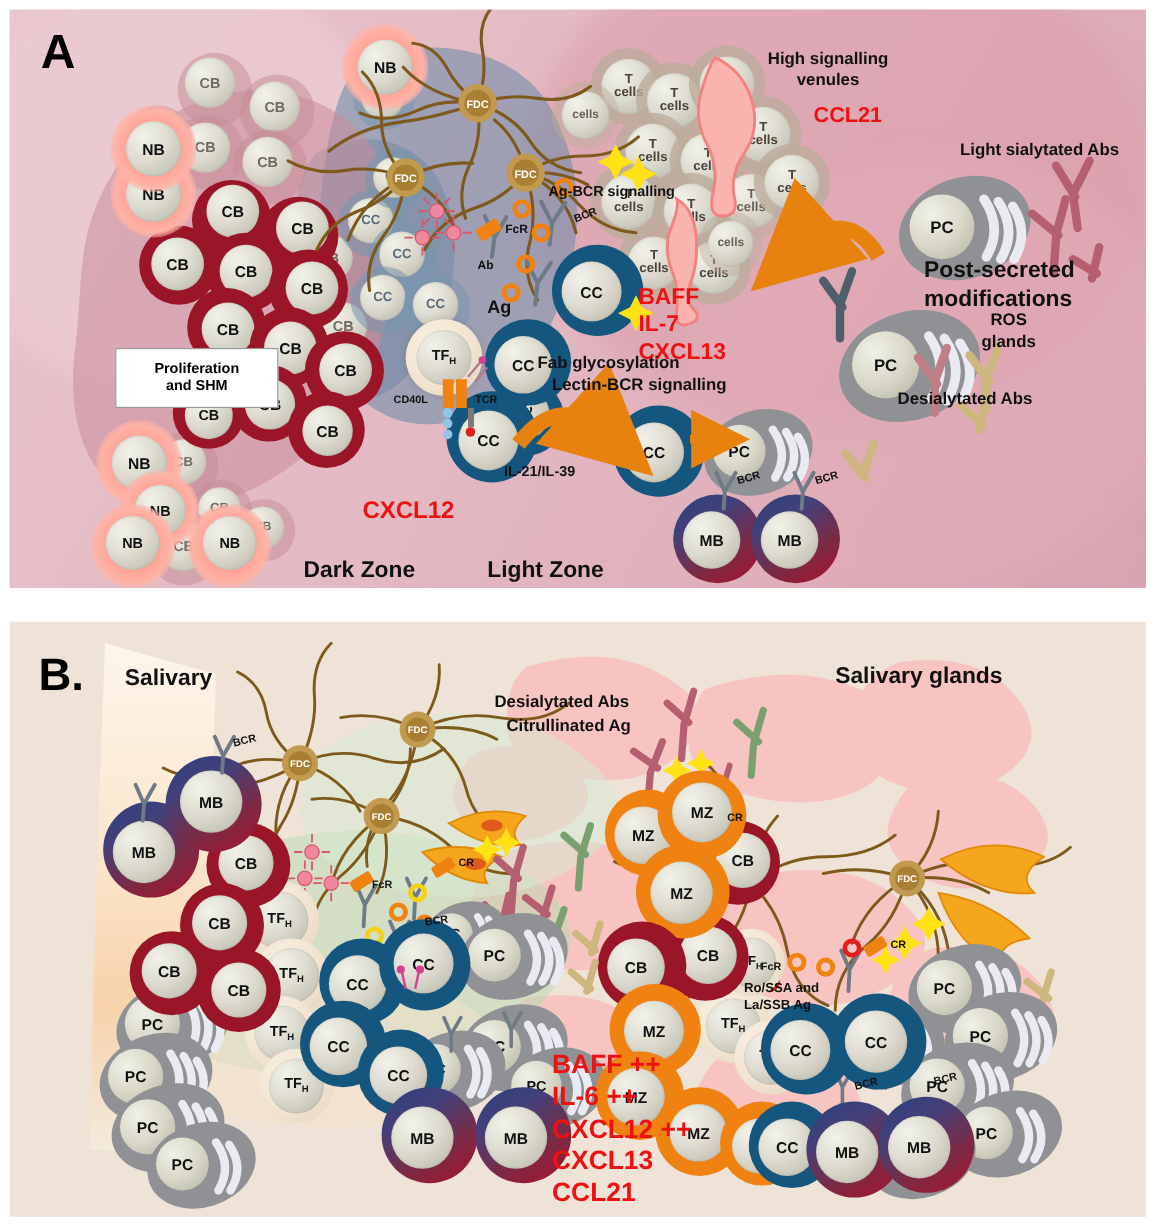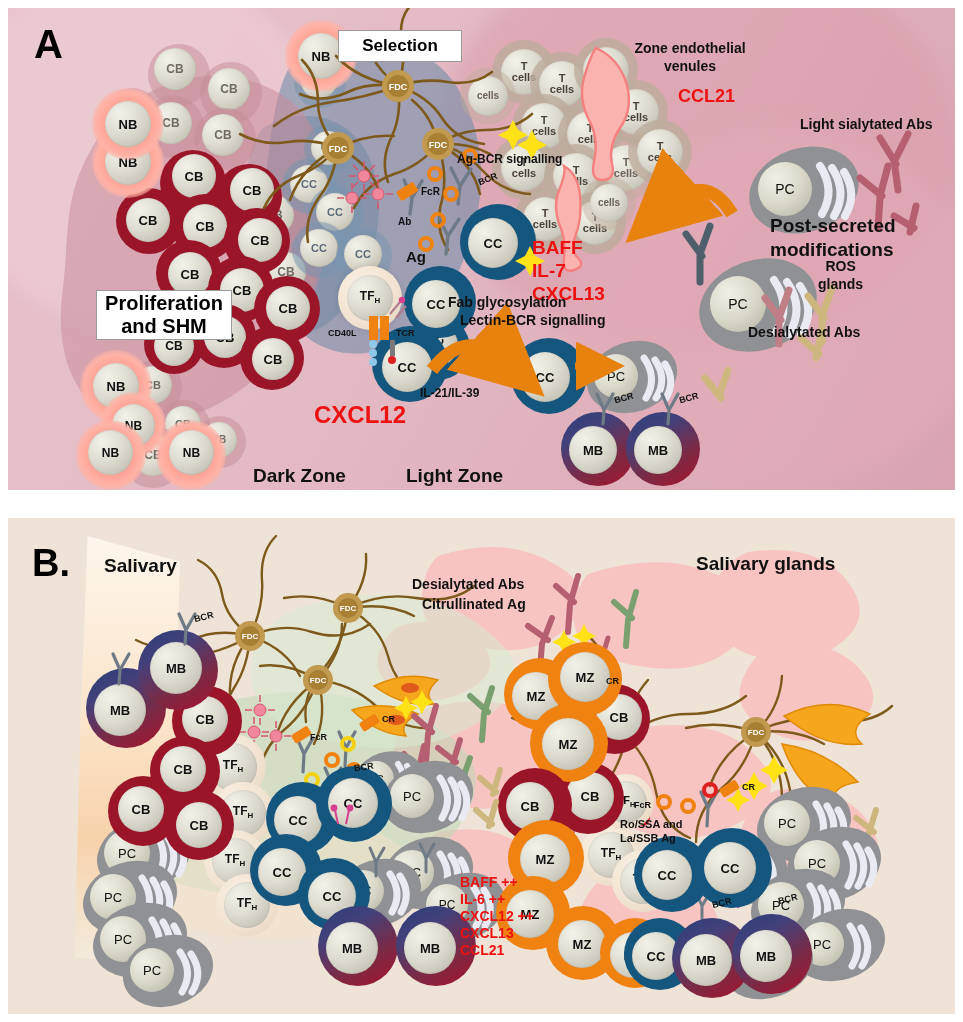--- a/index.html
+++ b/index.html
@@ -34,21 +34,21 @@
   .ring-tfh{background:radial-gradient(circle at 35% 32%,#faf0e2 0%,#f0e2cf 60%,#e3d1bb 100%);}
   .ring-t{background:rgba(189,172,155,.78);}
   .ring-t2{background:rgba(189,172,155,.45);}
   .ring-mb{background:linear-gradient(150deg,#2b3f7a 0%,#43407a 30%,#7b2a45 65%,#a8122c 100%);}
 
   .pc{position:absolute;}
   .pc .body{position:absolute;inset:0;border-radius:50%/50%;background:#8f9194;
      transform:rotate(-18deg);}
   .pc .nuc{position:absolute;border-radius:50%;
      background:radial-gradient(circle at 33% 30%,#f0f0e6 0%,#d9d8c9 50%,#b3b2a2 100%);
-     display:flex;align-items:center;justify-content:center;font-weight:normal;color:#111;}
+     display:flex;align-items:center;justify-content:center;font-weight:bold;color:#111;}
 
   .zonelbl{position:absolute;font-weight:bold;color:#111;z-index:55;}
   .redlbl{position:absolute;font-weight:bold;color:#ee1111;z-index:56;line-height:1.22;}
   .blklbl{position:absolute;font-weight:bold;color:#111;z-index:56;line-height:1.25;}
   .tinylbl{position:absolute;font-weight:bold;color:#111;z-index:57;}
 
   .boxlbl{position:absolute;background:#fff;border:1px solid #9a9a9a;
      font-weight:bold;color:#000;text-align:center;z-index:58;
      display:flex;align-items:center;justify-content:center;line-height:1.15;}
 
@@ -556,39 +556,38 @@
       <defs>
         <marker id="ah" markerWidth="7" markerHeight="7" refX="3" refY="3.5" orient="auto">
           <path d="M0 0 L7 3.5 L0 7 Z" fill="#e8820f"></path>
         </marker>
       </defs>
       <path d="M724 206 q-26 -44 -68 -6" stroke="#e8820f" stroke-width="13" fill="none" marker-end="url(#ah)"></path>
       <path d="M424 362 q34 -44 74 -8" stroke="#e8820f" stroke-width="13" fill="none" marker-end="url(#ah)"></path>
       <path d="M567 358 h22" stroke="#e8820f" stroke-width="7" fill="none" marker-end="url(#ah)"></path>
     </svg>
 
-    <div class="boxlbl" id="selbox" style="left:330px;top:22px;width:122px;height:30px;font-size:17px;">Selection</div>
-    <div class="boxlbl" style="left:88px;top:282px;width:134px;height:48px;font-size:20px;flex-direction:column;">
+    <div class="boxlbl" style="left:88px;top:282px;width:134px;height:48px;font-size:12px;flex-direction:column;">
       <div>Proliferation</div>
       <div>and SHM</div>
     </div>
 
     <div class="zonelbl" style="left:245px;top:457px;font-size:19px;">Dark Zone</div>
     <div class="zonelbl" style="left:398px;top:457px;font-size:19px;">Light Zone</div>
 
-    <div class="redlbl" style="left:294px;top:392px;font-size:24px;margin-left:12px;">CXCL12</div>
+    <div class="redlbl" style="left:294px;top:406px;font-size:20px;">CXCL12</div>
 
     <div class="redlbl" style="left:524px;top:228px;font-size:19px;">
       <div>BAFF</div>
       <div>IL-7</div>
       <div>CXCL13</div>
     </div>
 
     <div class="blklbl" style="left:620px;top:32px;font-size:14px;text-align:center;width:124px;">
-      <div>Zone endothelial</div>
+      <div>High signalling</div>
       <div>venules</div>
     </div>
     <div class="redlbl" style="left:670px;top:78px;font-size:18px;">CCL21</div>
 
     <div class="blklbl" style="left:449px;top:144px;font-size:12px;">Ag-BCR signalling</div>
     <div class="blklbl" style="left:440px;top:286px;font-size:14px;">Fab glycosylation</div>
     <div class="blklbl" style="left:452px;top:304px;font-size:14px;">Lectin-BCR signalling</div>
     <div class="blklbl" style="left:412px;top:378px;font-size:12px;">IL-21/IL-39</div>
 
     <div class="blklbl" style="left:792px;top:108px;font-size:14px;">Light sialytated Abs</div>
@@ -952,21 +951,21 @@
       <g fill="#d5418f">
           <circle cx="326" cy="290" r="3.4"></circle>
           <circle cx="342" cy="290" r="3.4"></circle>
         </g>
       <g stroke="#cdb77e" stroke-width="6" fill="none" stroke-linecap="round">
         <path d="M472 260 l16 14 M492 252 l-7 24"></path>
         <path d="M468 292 l16 14 M488 284 l-7 24"></path>
       </g>
     </svg>
 
-    <div class="redlbl" style="left:452px;top:356px;font-size:14px;z-index:45;">
+    <div class="redlbl" style="left:452px;top:356px;font-size:22px;z-index:45;">
       <div>BAFF ++</div>
       <div>IL-6 ++</div>
       <div>CXCL12 ++</div>
       <div>CXCL13</div>
       <div>CCL21</div>
     </div>
 
     <div class="cell ring-mz" style="left:496px;top:140px;width:72px;height:72px;z-index:18;">
         <div class="core" style="width:48px;height:48px;font-size:13px;left:8px;top:14px;">
           <span>MZ</span>

